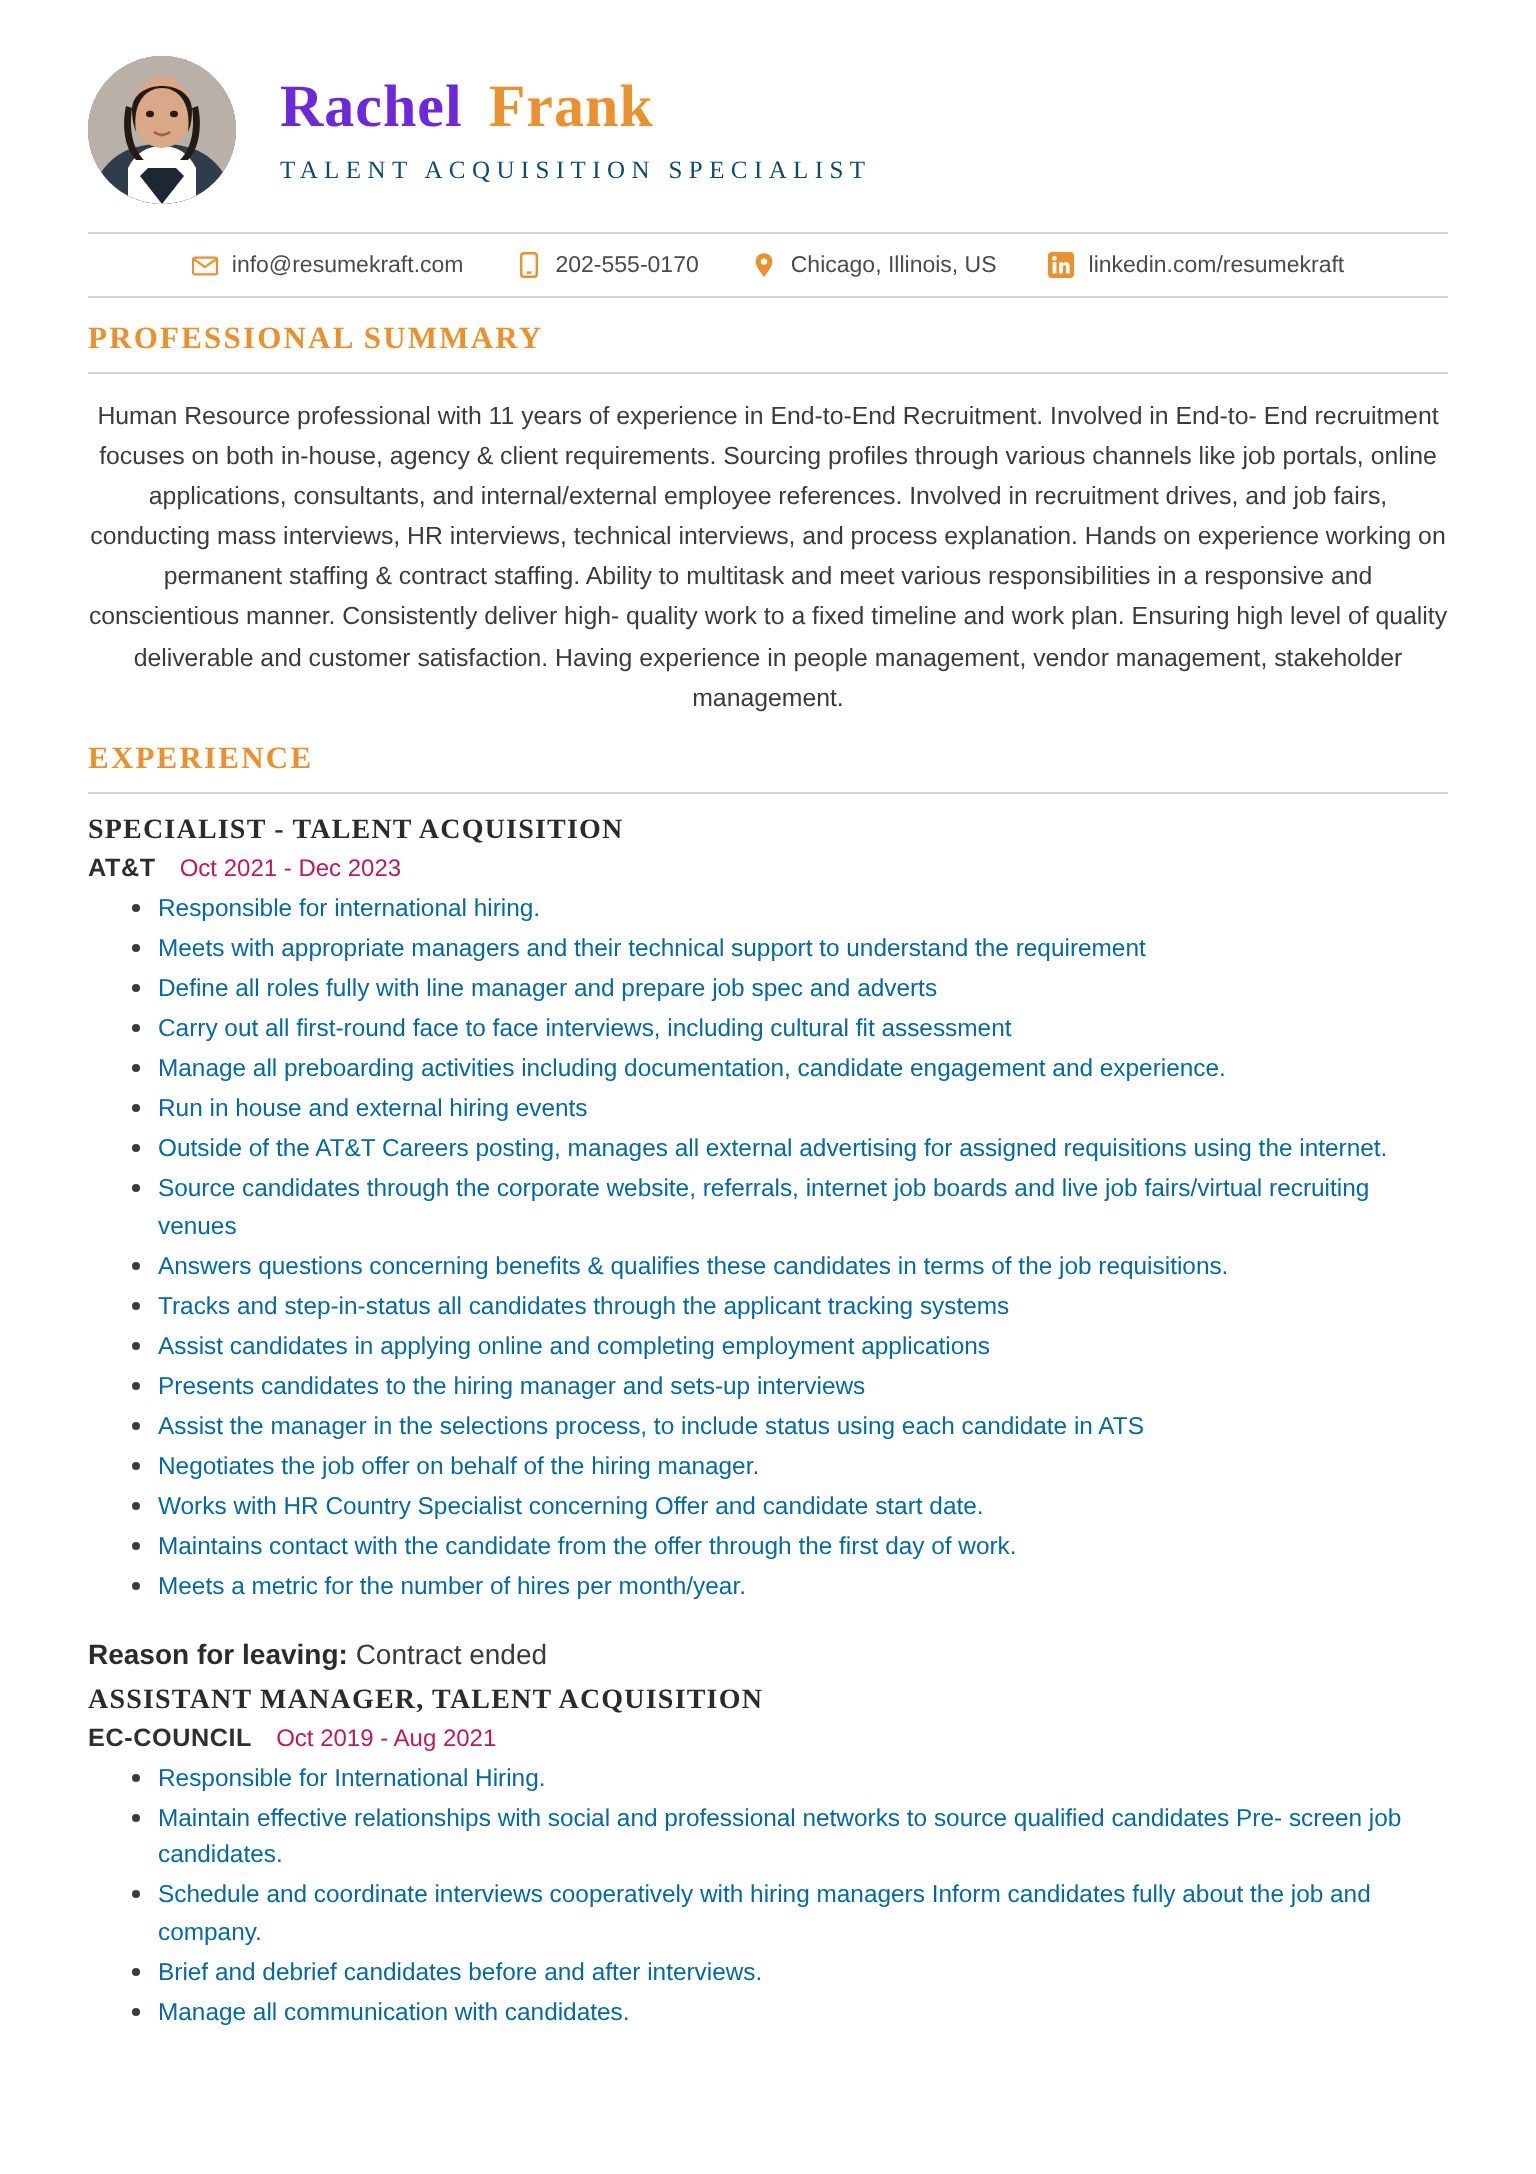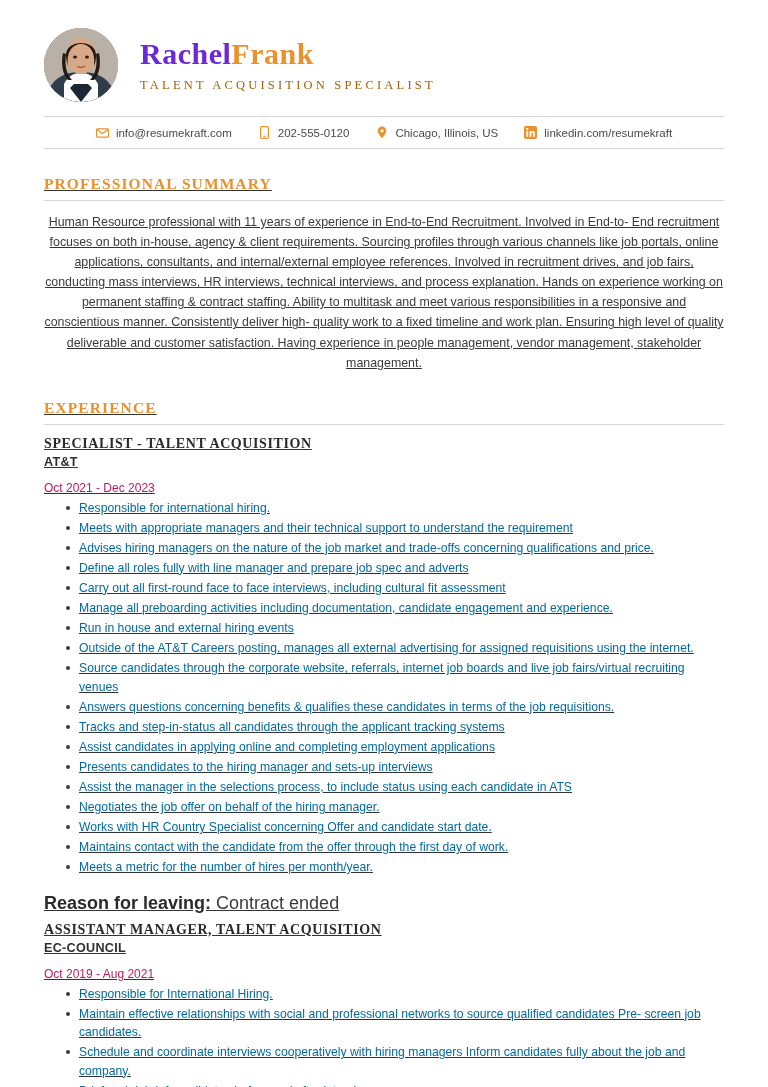--- a/index.html
+++ b/index.html
@@ -45,26 +45,26 @@
   .name-block { flex: 1 1 auto; }
   .name {
     font-family: "Liberation Serif", serif;
     font-size: 30px;
     font-weight: bold;
     letter-spacing: 0.5px;
     line-height: 1.1;
     margin: 0;
   }
   .name .first { color: #6d28d9; }
-  .name .last { color: #e8912d; margin-left: 0; }
+  .name .last { color: #e8912d; margin-left: 13px; }
   .job-title {
     font-family: "Liberation Serif", serif;
     font-size: 12.5px;
     letter-spacing: 3.2px;
-    color: #a16207;
+    color: #0c4a6e;
     margin-top: 8px;
     text-transform: uppercase;
   }
 
   
   .contact-bar {
     border-top: 1px solid #d4d4d4;
     border-bottom: 1px solid #d4d4d4;
     padding: 9px 0;
     display: flex;
@@ -86,21 +86,21 @@
     justify-content: center;
     width: 13px;
     height: 13px;
   }
   .ico-mail { color: #e8912d; }
   .ico-phone { color: #e8912d; }
   .ico-pin { color: #e8912d; }
   .ico-in { color: #e8912d; }
 
   
-  .section { margin-top: 26px; text-decoration: underline; }
+  .section { margin-top: 12px; }
   .section-title {
     font-family: "Liberation Serif", serif;
     font-size: 15.5px;
     font-weight: bold;
     letter-spacing: 1.1px;
     color: #e8912d;
     text-transform: uppercase;
     margin: 0 0 7px 0;
   }
   .section-rule {
@@ -126,21 +126,20 @@
     letter-spacing: 0.6px;
     color: #2b2b2b;
     text-transform: uppercase;
     margin: 8px 0 3px 0;
   }
   .job-meta {
     display: flex;
     align-items: baseline;
     gap: 12px;
     margin-bottom: 4px;
-    flex-direction: column;
   }
   .job-company {
     font-size: 12.6px;
     font-weight: bold;
     color: #2f2f2f;
     letter-spacing: 0.3px;
   }
   .job-dates {
     font-size: 12px;
     color: #be185d;
@@ -162,21 +161,21 @@
     content: "";
     position: absolute;
     left: 0;
     top: 7px;
     width: 4px;
     height: 4px;
     background: #3b3b3b;
     border-radius: 50%;
   }
   .reason {
-    font-size: 18px;
+    font-size: 14px;
     color: #3b3b3b;
     margin-top: 16px;
   }
   .reason b {
     font-weight: bold;
     color: #2b2b2b;
   }
 </style>
 </head>
 <body>
@@ -218,21 +217,21 @@
       </span>
       <span>info@resumekraft.com</span>
     </div>
     <div class="contact-item">
       <span class="ico ico-phone">
         <svg width="9" height="13" viewBox="0 0 9 13">
             <rect x="0.6" y="0.6" width="7.8" height="11.8" rx="1.4" fill="none" stroke="#e8912d" stroke-width="1.2"></rect>
             <line x1="3.3" y1="10.3" x2="5.7" y2="10.3" stroke="#e8912d" stroke-width="1.2"></line>
           </svg>
       </span>
-      <span>202-555-0120</span>
+      <span>202-555-0170</span>
     </div>
     <div class="contact-item">
       <span class="ico ico-pin">
         <svg width="10" height="13" viewBox="0 0 10 13">
             <path d="M5 0.6 C2.6 0.6 0.8 2.4 0.8 4.8 C0.8 7.8 5 12.4 5 12.4 C5 12.4 9.2 7.8 9.2 4.8 C9.2 2.4 7.4 0.6 5 0.6 Z" fill="#e8912d"></path>
             <circle cx="5" cy="4.8" r="1.6" fill="#ffffff"></circle>
           </svg>
       </span>
       <span>Chicago, Illinois, US</span>
     </div>
@@ -261,21 +260,20 @@
 
     <div class="job">
       <div class="job-role">SPECIALIST - TALENT ACQUISITION</div>
       <div class="job-meta">
         <span class="job-company">AT&amp;T</span>
         <span class="job-dates">Oct 2021 - Dec 2023</span>
       </div>
       <ul class="bullets">
         <li>Responsible for international hiring.</li>
         <li>Meets with appropriate managers and their technical support to understand the requirement</li>
-        <li>Advises hiring managers on the nature of the job market and trade-offs concerning qualifications and price.</li>
         <li>Define all roles fully with line manager and prepare job spec and adverts</li>
         <li>Carry out all first-round face to face interviews, including cultural fit assessment</li>
         <li>Manage all preboarding activities including documentation, candidate engagement and experience.</li>
         <li>Run in house and external hiring events</li>
         <li>Outside of the AT&amp;T Careers posting, manages all external advertising for assigned requisitions using the internet.</li>
         <li>Source candidates through the corporate website, referrals, internet job boards and live job fairs/virtual recruiting venues</li>
         <li>Answers questions concerning benefits &amp; qualifies these candidates in terms of the job requisitions.</li>
         <li>Tracks and step-in-status all candidates through the applicant tracking systems</li>
         <li>Assist candidates in applying online and completing employment applications</li>
         <li>Presents candidates to the hiring manager and sets-up interviews</li>

